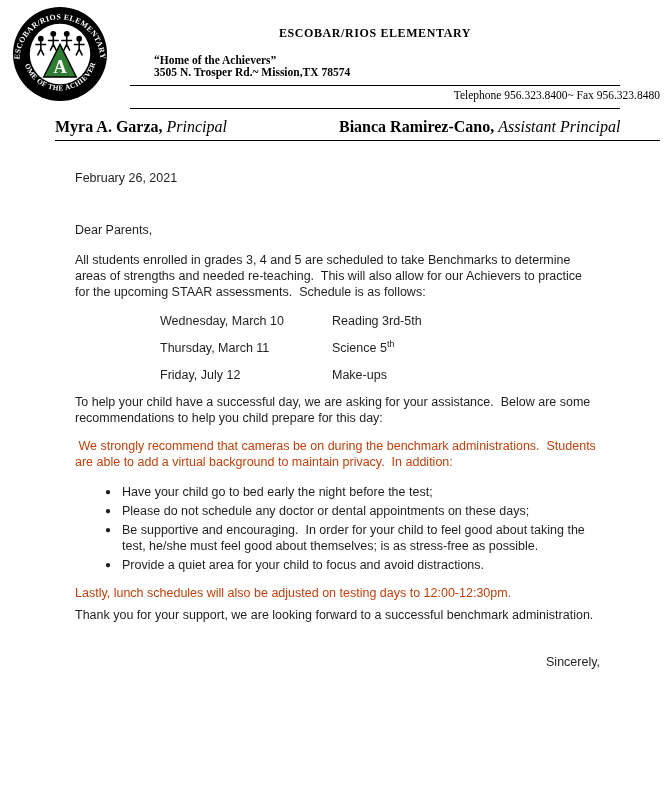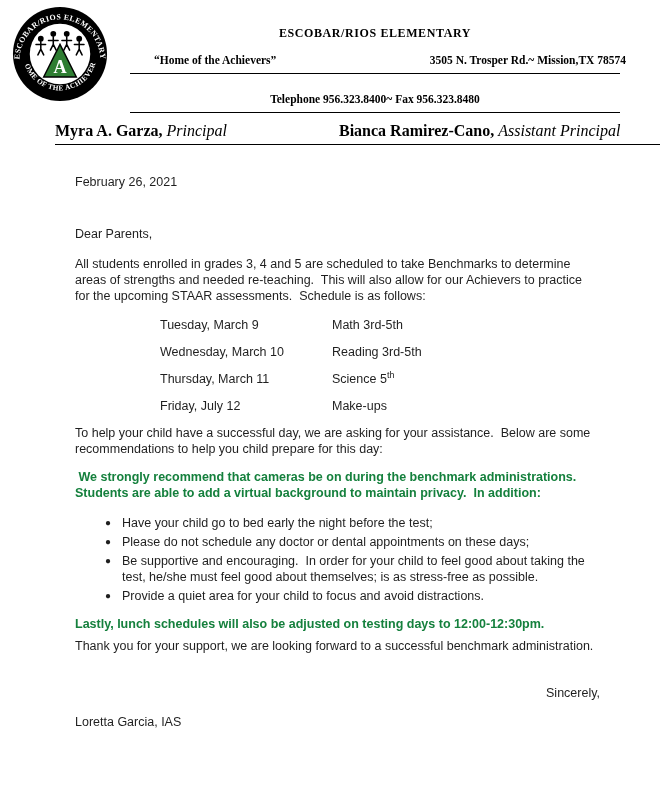--- a/index.html
+++ b/index.html
@@ -5,40 +5,40 @@
   * { margin:0; padding:0; box-sizing:border-box; }
   html,body { background:#ffffff; }
   body { width:670px; height:800px; font-family:"Liberation Sans", sans-serif; color:#1f1f1f; }
   .page { position:relative; width:670px; height:800px; background:#fff; overflow:hidden; }
 
   
   .letterhead { position:relative; font-family:"Liberation Serif", serif; color:#000; padding-top:26px; }
   .logo { position:absolute; left:12px; top:6px; width:96px; height:96px; }
   .head-center { margin-left:90px; margin-right:10px; }
   .school-name { text-align:center; font-size:12px; font-weight:bold; letter-spacing:.6px; }
-  .motto-row { display:flex; justify-content:space-between; margin-top:13px; padding-left:64px; padding-right:34px; font-weight:bold; font-size:11.5px; }
+  .motto-row { display:flex; justify-content:space-between; margin-top:13px; padding-left:64px; padding-right:34px; font-weight:bold; font-size:11.5px;flex-direction:column; }
   .rule-mid { border-top:1.5px solid #000; margin:7px 40px 0 40px; }
-  .phone { text-align:center; font-weight:bold; font-size:11.5px; margin-top:19px; }
+  .phone { text-align:right; font-weight:normal; font-size:11.5px; margin-top:3px; }
   .names-row { display:flex; padding-left:55px; margin-top:9px; font-size:16px; }
   .names-row .name { font-weight:bold; }
   .names-row .title { font-style:italic; }
   .name-right { margin-left:112px; }
   .rule-full { border-top:1.5px solid #000; margin:4px 10px 0 55px; }
 
   
   .letter-body { padding:0 70px 0 75px; font-size:12.5px; line-height:16px; }
   .pre { white-space:pre-wrap; }
   .date { margin-top:29px; }
   .salutation { margin-top:36px; }
   .para1 { margin-top:14px; }
   .schedule { margin-top:13px; margin-left:85px; }
   .schedule-row { display:flex; margin-bottom:11px; }
   .schedule-day { width:172px; }
   .para2 { margin-top:9px; }
-  .para-bold { font-weight:bold; color:#15803d; }
+  .para-bold { font-weight:normal; color:#c2410c; }
   .para3 { margin-top:12px; }
   .bullets { list-style:none; margin-top:14px; margin-left:30px; }
   .bullets li { position:relative; padding-left:17px; margin-bottom:3px; }
   .bullets li .bullet-dot { position:absolute; left:0; top:0; font-size:10px; }
   .para4 { margin-top:12px; }
   .para5 { margin-top:6px; }
   .closing { margin-top:31px; padding-left:4px;text-align:right; }
   .signature { margin-top:13px; }
   sup { font-size:9px; vertical-align:super; line-height:0; }
 </style>
@@ -111,24 +111,20 @@
   <main class="letter-body">
 
     <p class="date">February 26, 2021</p>
 
     <p class="salutation">Dear Parents,</p>
 
     <p class="para1 pre">All students enrolled in grades 3, 4 and 5 are scheduled to take Benchmarks to determine areas of strengths and needed re-teaching.  This will also allow for our Achievers to practice for the upcoming STAAR assessments.  Schedule is as follows:</p>
 
     <div class="schedule">
       <div class="schedule-row">
-        <span class="schedule-day">Tuesday, March 9</span>
-        <span class="schedule-subject"><span>Math 3rd-5th</span><sup></sup></span>
-      </div>
-      <div class="schedule-row">
         <span class="schedule-day">Wednesday, March 10</span>
         <span class="schedule-subject"><span>Reading 3rd-5th</span><sup></sup></span>
       </div>
       <div class="schedule-row">
         <span class="schedule-day">Thursday, March 11</span>
         <span class="schedule-subject"><span>Science 5</span><sup>th</sup></span>
       </div>
       <div class="schedule-row">
         <span class="schedule-day">Friday, July 12</span>
         <span class="schedule-subject"><span>Make-ups</span><sup></sup></span>
@@ -145,16 +141,15 @@
       <li><span class="bullet-dot">●</span><span class="pre">Be supportive and encouraging.  In order for your child to feel good about taking the test, he/she must feel good about themselves; is as stress-free as possible.</span></li>
       <li><span class="bullet-dot">●</span><span class="pre">Provide a quiet area for your child to focus and avoid distractions.</span></li>
     </ul>
 
     <p class="para4 para-bold pre">Lastly, lunch schedules will also be adjusted on testing days to 12:00-12:30pm.</p>
 
     <p class="para5 pre">Thank you for your support, we are looking forward to a successful benchmark administration.</p>
 
     <p class="closing">Sincerely,</p>
 
-    <p class="signature">Loretta Garcia, IAS</p>
 
   </main>
 </div>
 
 </body></html>

